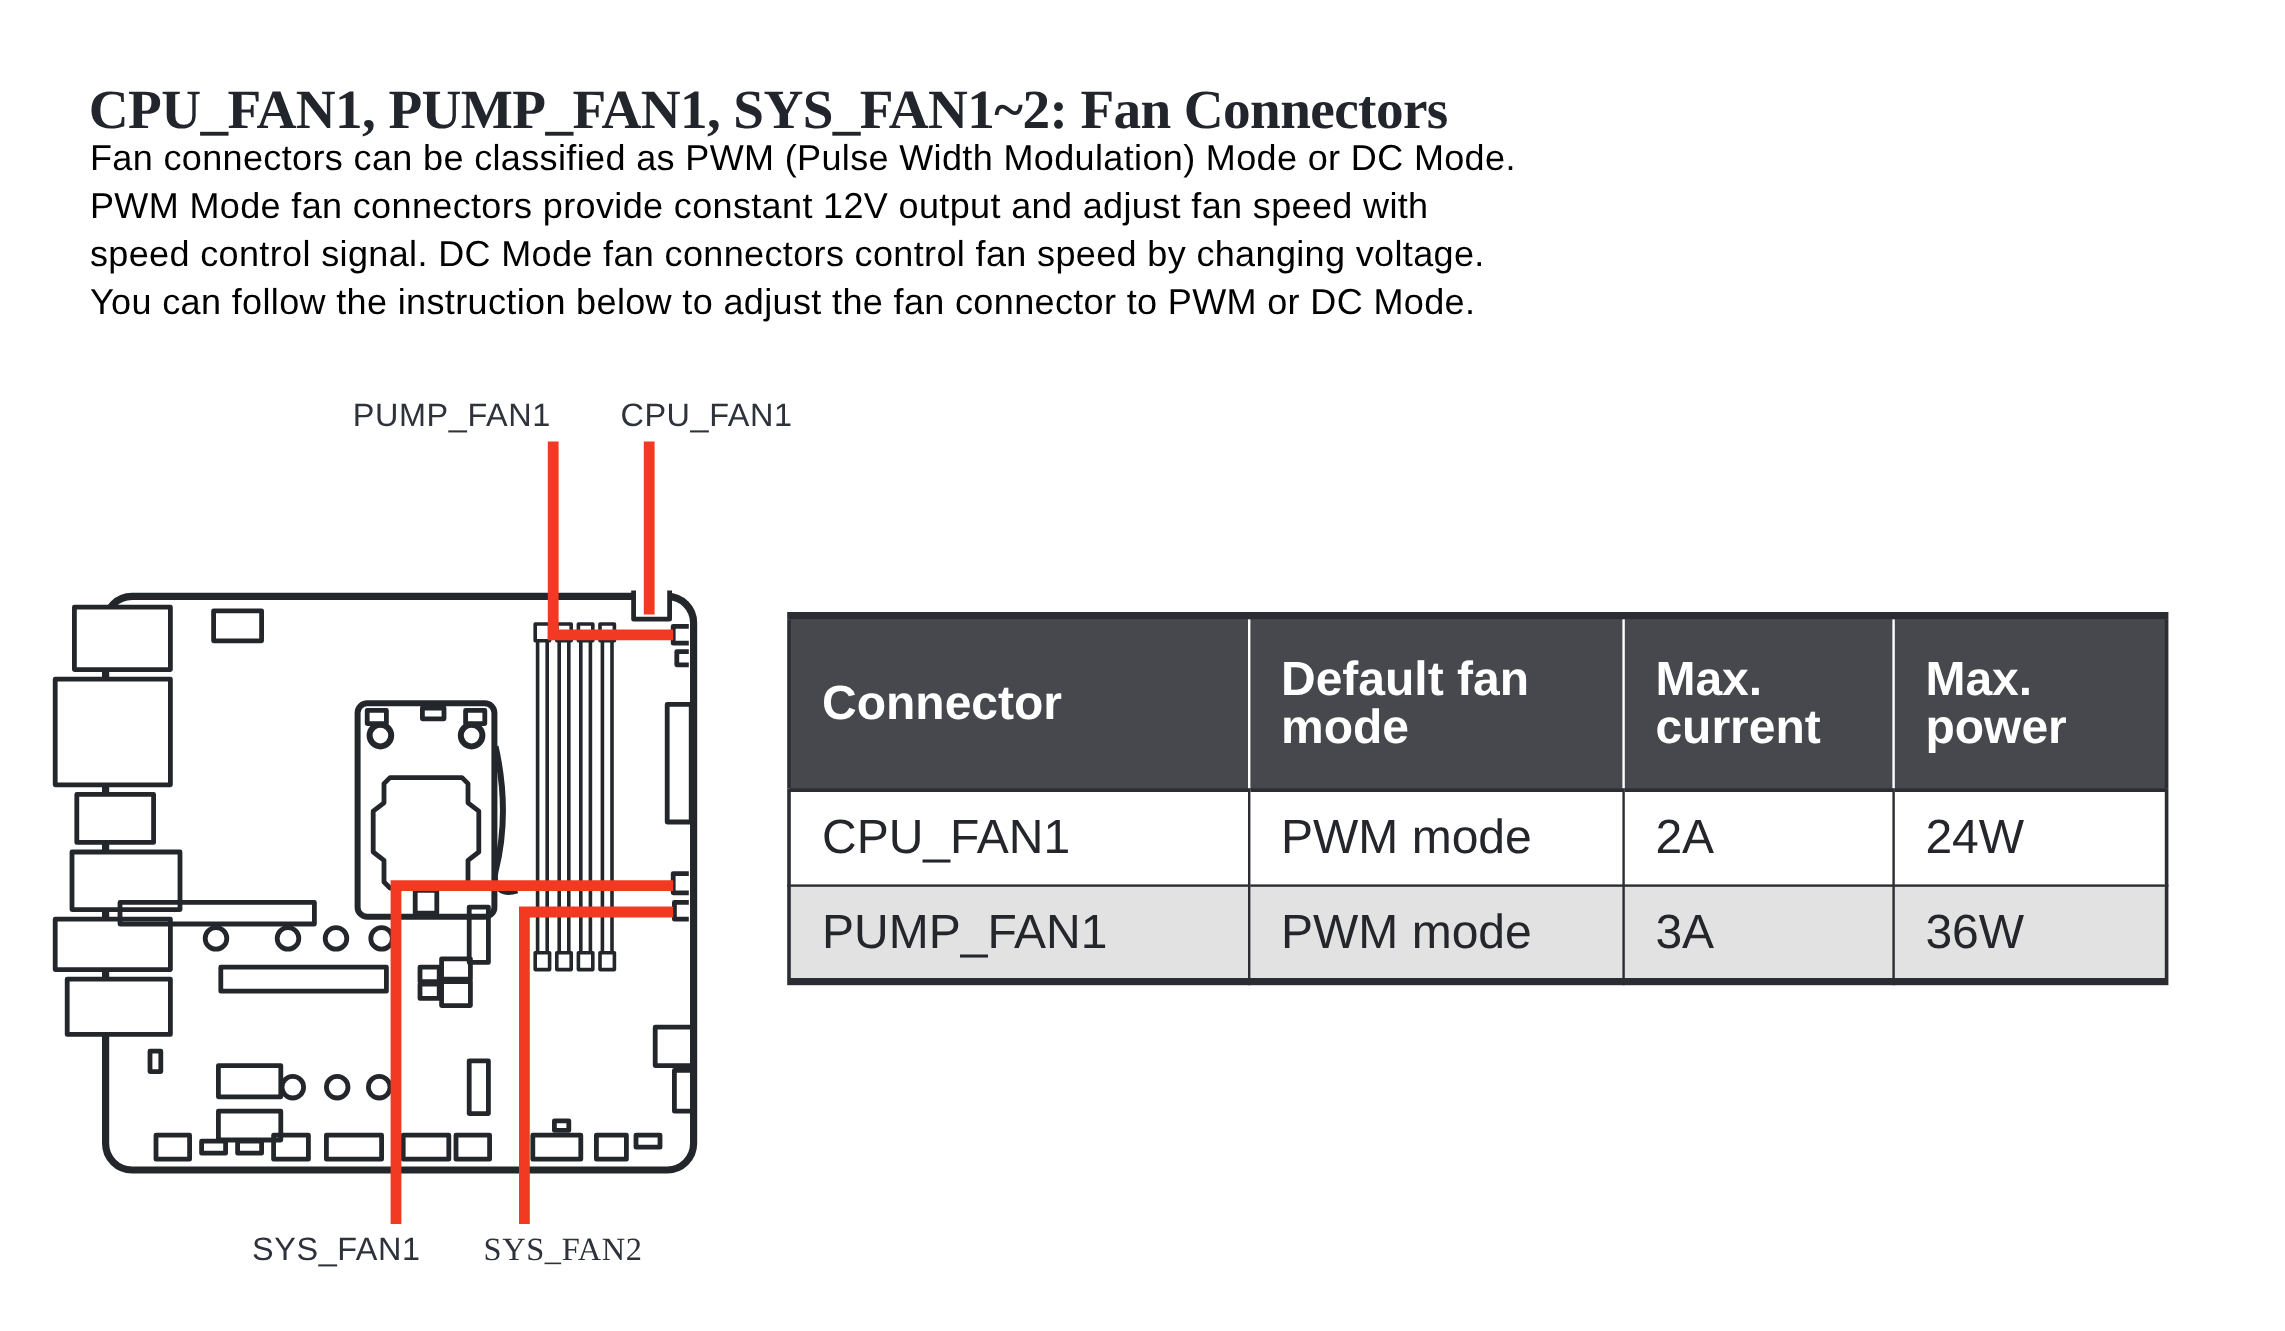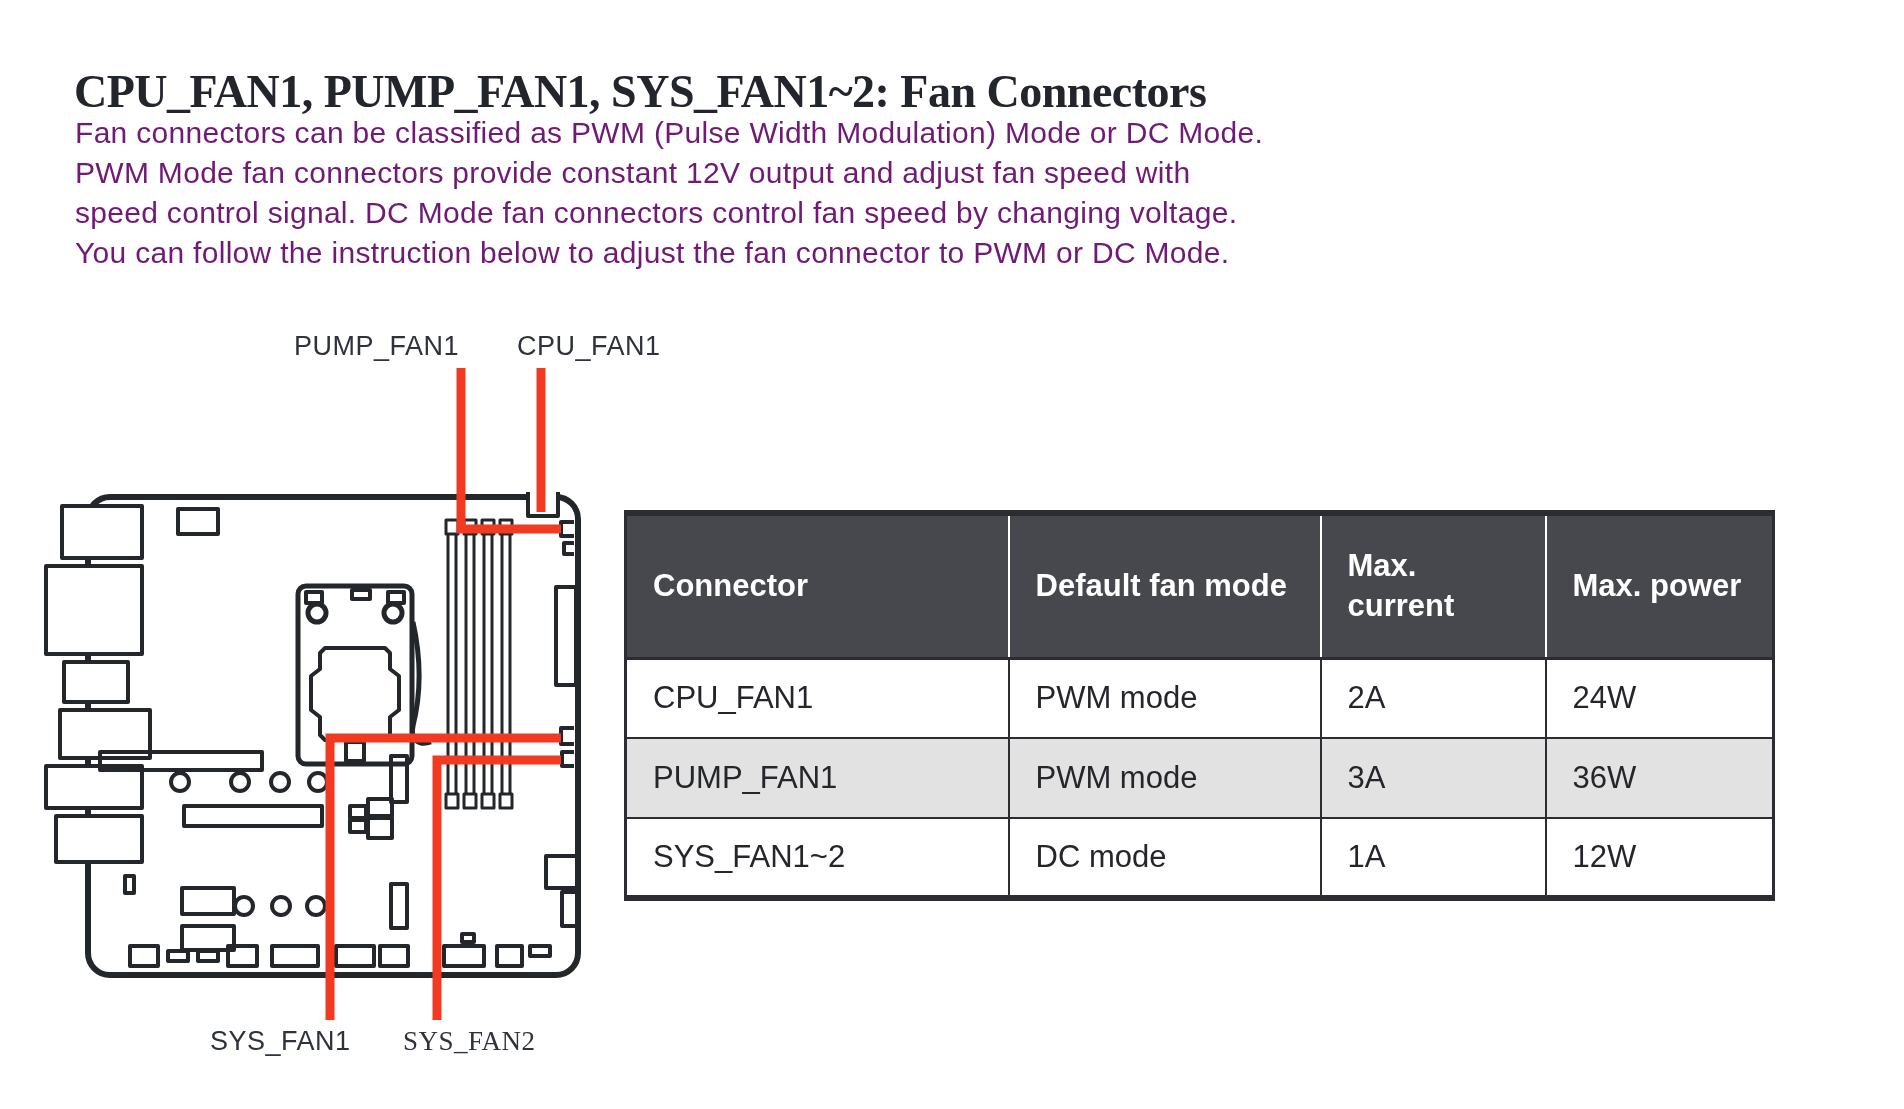--- a/index.html
+++ b/index.html
@@ -9,43 +9,43 @@
     font-family:"Liberation Sans", sans-serif;
   }
   .page-title{
     position:absolute;left:74px;top:34px;
     font-size:46px;font-weight:bold;color:#22252c;letter-spacing:-0.5px;
     white-space:nowrap;
     font-family:Liberation Serif, serif;
   }
   .intro{
     position:absolute;left:75px;top:113px;
-    font-size:30px;line-height:40px;color:#701a75;letter-spacing:0.3px;
+    font-size:30px;line-height:40px;color:#000000;letter-spacing:0.3px;
   }
   .intro .line{white-space:nowrap;}
 
   
   .diagram{position:absolute;left:0;top:0;width:1904px;height:1109px;}
   .board-svg{position:absolute;left:40px;top:325px;}
   .ink{stroke:#23262b;}
   .red{stroke:var(--accent,#f23a22);}
   .dlabel{
     position:absolute;font-size:27px;color:#2e323a;white-space:nowrap;
     letter-spacing:0.5px;
   }
   .lbl-pump{left:294px;top:331px;}
   .lbl-cpu{left:517px;top:331px;}
   .lbl-sys1{left:210px;top:1026px;}
   .lbl-sys2{left:403px;top:1026px;font-family:Liberation Serif, serif;}
 
   
   .fan-table{
-    position:absolute;left:624px;top:510px;width:1148px;
+    position:absolute;left:656px;top:510px;width:1148px;
     border-collapse:collapse;table-layout:fixed;
-    font-size:31px;color:#24262b;
+    font-size:40px;color:#24262b;
     border:3px solid #2b2d33;border-top:6px solid #2b2d33;border-bottom:6px solid #2b2d33;
   }
   .fan-table th{
     background:var(--header-bg,#47484d);color:#ffffff;
     font-weight:bold;text-align:left;
     padding:0 26px;height:145px;box-sizing:border-box;
     border:2px solid #ffffff;border-bottom:3px solid #2b2d33;
     line-height:40px;vertical-align:middle;
   }
   .fan-table td{
@@ -196,20 +196,14 @@
       <td>PWM mode</td>
       <td>2A</td>
       <td>24W</td>
     </tr>
     <tr class="alt">
       <td>PUMP_FAN1</td>
       <td>PWM mode</td>
       <td>3A</td>
       <td>36W</td>
     </tr>
-    <tr>
-      <td>SYS_FAN1~2</td>
-      <td>DC mode</td>
-      <td>1A</td>
-      <td>12W</td>
-    </tr>
   </tbody>
 </table>
 
 </body></html>

